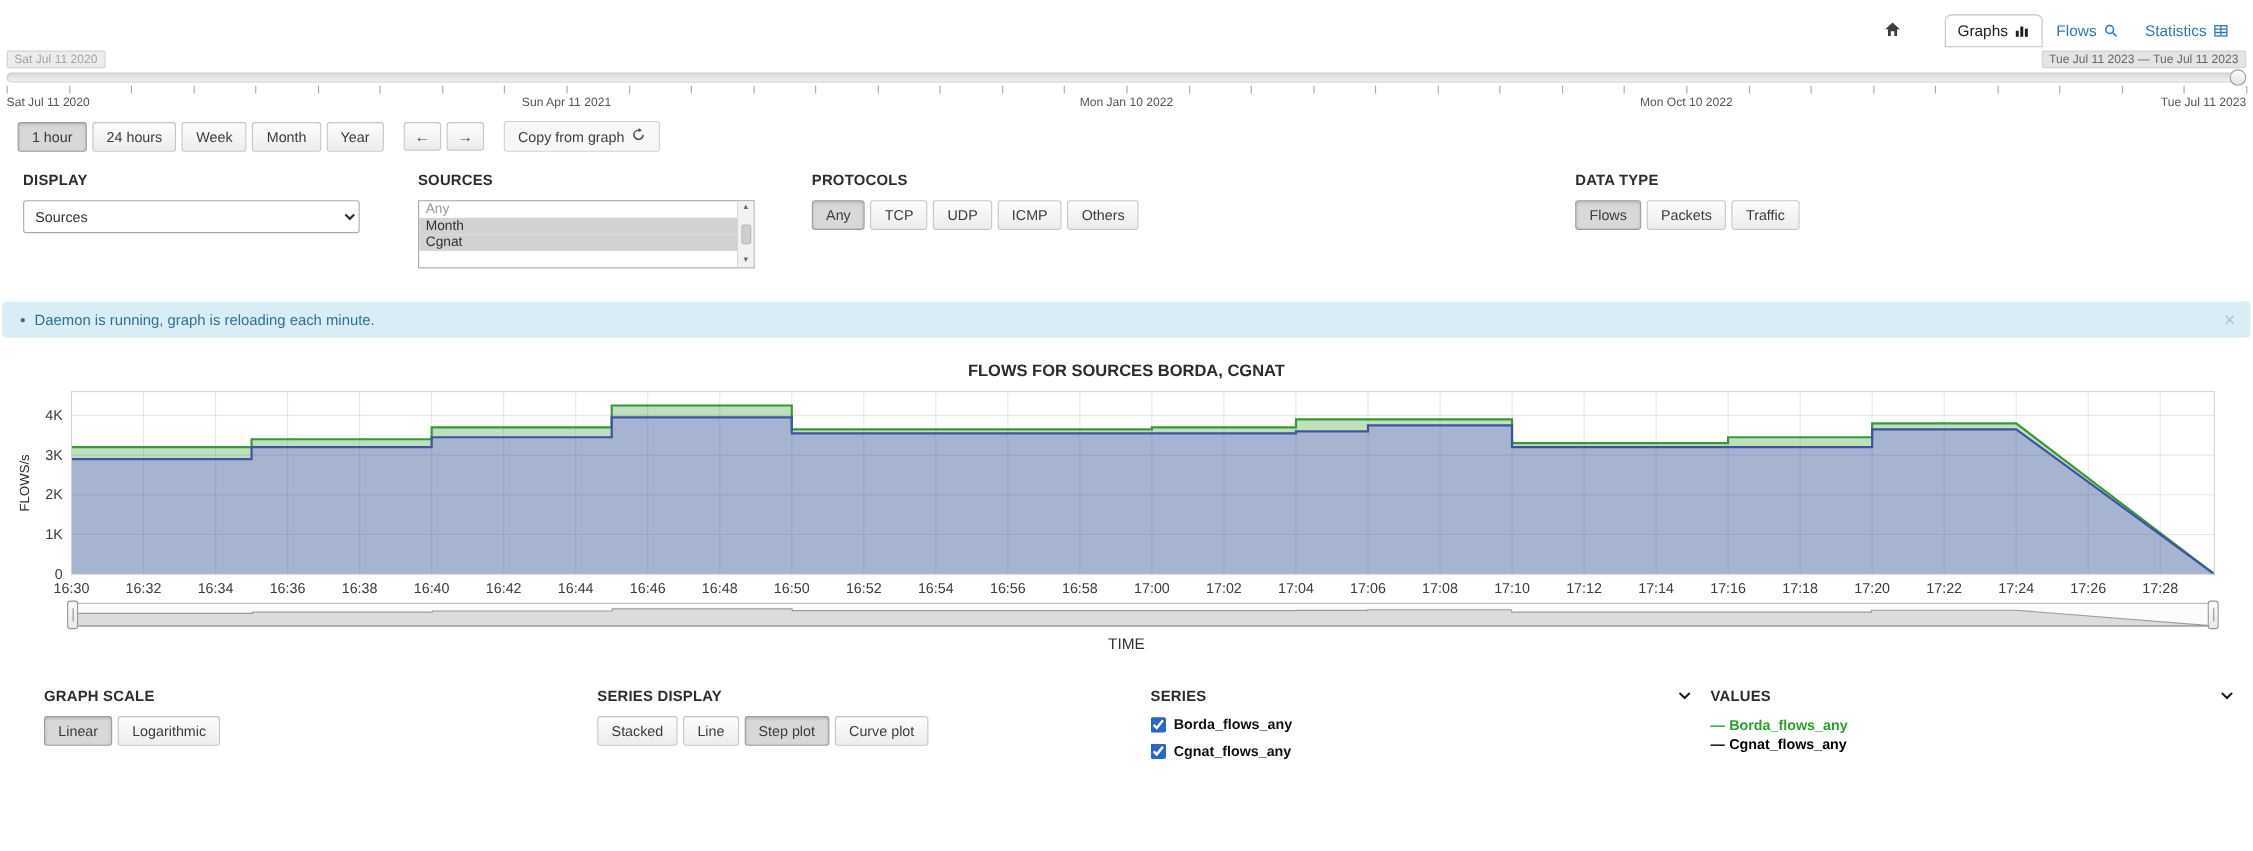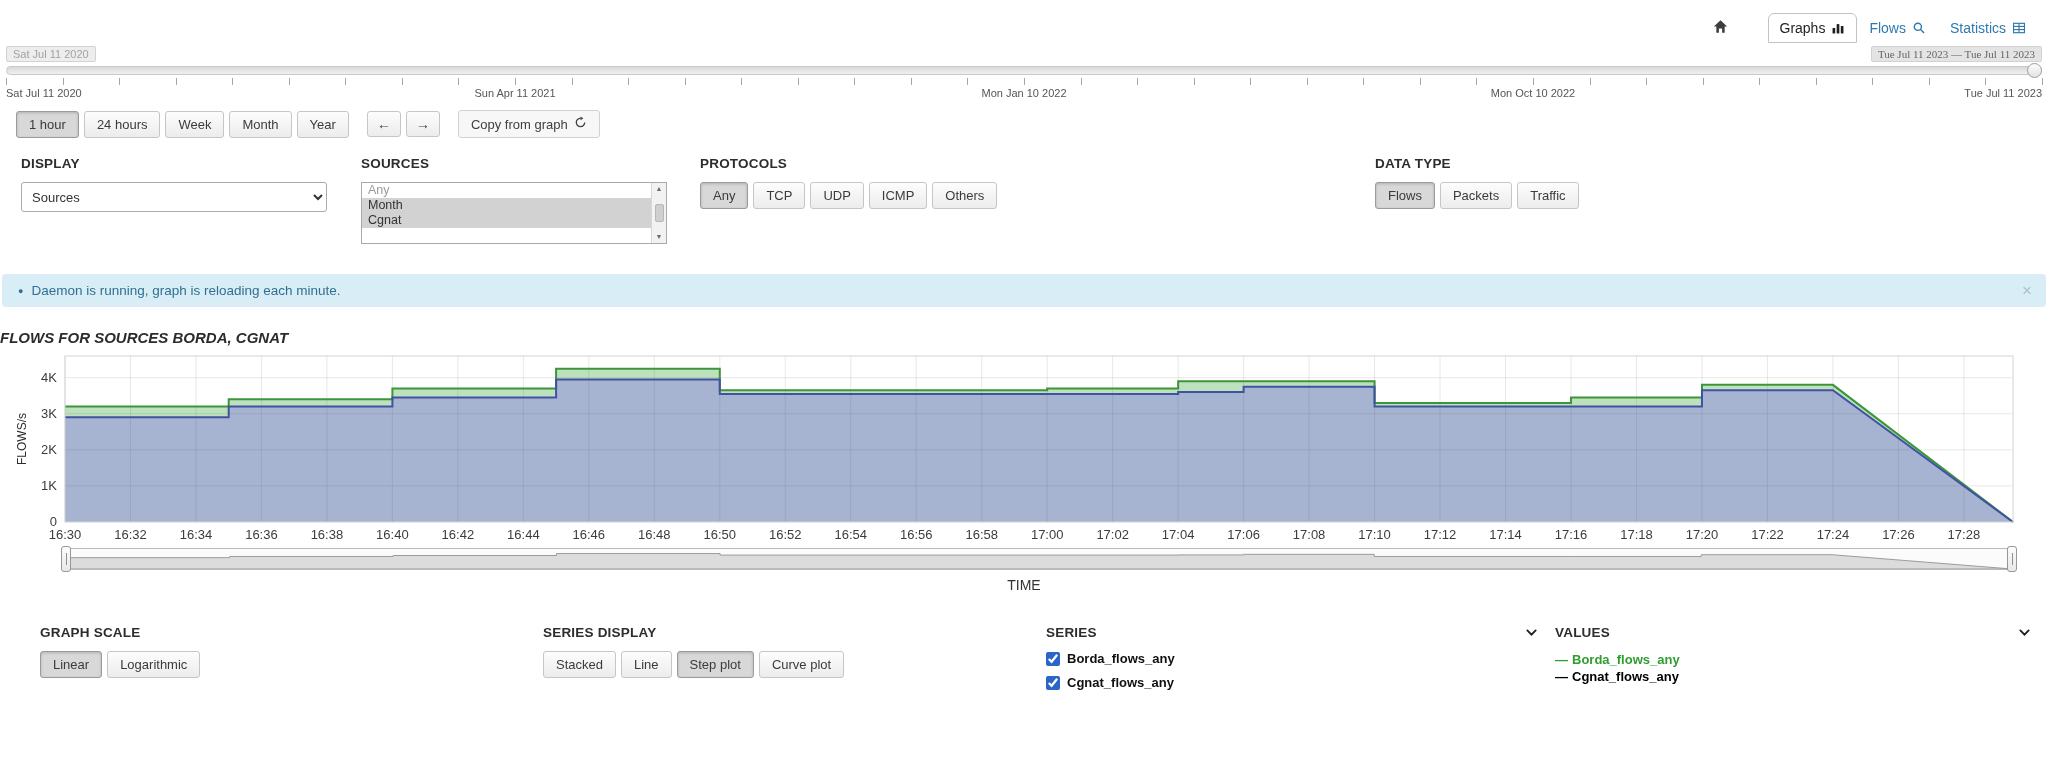--- a/index.html
+++ b/index.html
@@ -11,60 +11,60 @@
   .nav-wrap{position:absolute;top:12px;right:10px;display:flex;align-items:center;gap:2px;}
   .nav-home{color:#3d3d3d;padding:6px 9px;display:flex;align-items:center;cursor:pointer;}
   .nav-tab{display:flex;align-items:center;gap:6px;padding:6px 11px;font-size:14px;color:#2f79b0;text-decoration:none;cursor:pointer;border:1px solid transparent;}
   .nav-tab.active{color:#1e1e1e;border:1px solid #c3c3c3;border-radius:6px 6px 0 0;background:#fff;}
 
   
   .timebar{position:relative;padding:0 6px;}
   .tb-chips{position:relative;height:17px;}
   .chip{position:absolute;top:0;font-size:11px;background:#e4e4e4;border:1px solid #d2d2d2;border-radius:2px;padding:1px 6px;color:#666;white-space:nowrap;}
   .chip.start{left:0;color:#a3a3a3;background:#ededed;}
-  .chip.end{right:0;font-family:Liberation Serif, serif;}
+  .chip.end{right:0;}
   .tb-track{position:relative;height:9px;margin-top:3px;border:1px solid #c9c9c9;border-radius:5px;background:linear-gradient(#d9d9d9,#f0f0f0);}
   .tb-handle{position:absolute;right:-1px;top:-4px;width:15px;height:15px;border-radius:50%;background:linear-gradient(#fdfdfd,#e2e2e2);border:1px solid #9e9e9e;cursor:pointer;}
   .tb-ticks{position:relative;height:9px;margin-top:3px;}
   .tb-tick{position:absolute;top:0;width:1px;height:7px;background:#a6a6a6;}
   .tb-labels{position:relative;height:13px;font-size:11px;color:#555;}
   .tb-label{position:absolute;top:0;transform:translateX(-50%);white-space:nowrap;}
   .tb-label.first{transform:none;}
   .tb-label.last{transform:translateX(-100%);}
 
   
   .toolbar{display:flex;align-items:center;gap:5px;margin:10px 0 0 16px;}
   .btn{font-family:inherit;font-size:13px;color:#3b3b3b;background:linear-gradient(#fdfdfd,#ececec);border:1px solid #c6c6c6;border-radius:3px;padding:5px 12px;cursor:pointer;white-space:nowrap;}
   .btn.active{background:#d8d8d8;border-color:#9b9b9b;box-shadow:inset 0 1px 3px rgba(0,0,0,.18);}
   .btn.arrow{padding:4px 9px;font-weight:bold;font-size:14px;}
   .btn.ghost{color:#404040;display:inline-flex;align-items:center;gap:6px;background:#f7f7f7;border-color:#d2d2d2;}
   .gap{width:8px;}
 
   
-  .filters{display:grid;grid-template-columns:340px 339px 675px 1fr;padding-left:21px;margin-top:18px;}
+  .filters{display:grid;grid-template-columns:340px 339px 675px 1fr;padding-left:21px;margin-top:18px;gap:19px;}
   .fheading{font-size:13.5px;font-weight:bold;color:#2d2d2d;letter-spacing:.2px;}
   .fbody{margin-top:11px;}
   .display-select{width:306px;height:30px;font-family:inherit;font-size:13px;color:#333;border:1px solid #ababab;border-radius:3px;background:#fff;padding:0 6px;}
   .msel{position:relative;width:306px;height:62px;border:1px solid #a9a9a9;background:#fff;overflow:hidden;}
   .opt{padding:0 6px;line-height:15px;font-size:12.5px;cursor:default;}
   .opt.muted{color:#9a9a9a;}
   .opt.sel{background:#d2d2d2;}
   .msel-sb{position:absolute;right:0;top:0;bottom:0;width:15px;background:#f2f2f2;border-left:1px solid #d7d7d7;display:flex;flex-direction:column;align-items:center;justify-content:space-between;padding:2px 0;}
   .sb-arrow{font-size:7px;color:#6b6b6b;line-height:8px;cursor:pointer;}
   .sb-thumb{width:9px;flex:0 0 18px;background:#cfcfcf;border:1px solid #b7b7b7;border-radius:2px;cursor:pointer;}
   .btnrow{display:flex;gap:5px;}
 
   
   .alert{margin:30px 2px 0;background:#d9edf7;color:#31708f;border-radius:4px;padding:9px 16px;display:flex;align-items:center;font-size:13.5px;position:relative;}
   .alert .dot{font-size:9px;margin-right:8px;}
   .alert .dot::before{content:"\25CF";}
   .alert .close{position:absolute;right:14px;top:50%;transform:translateY(-50%);font-size:17px;color:#a3c2d2;cursor:pointer;}
 
   
-  .chart-title{text-align:left;font-weight:bold;font-size:15px;margin-top:22px;color:#2b2b2b;font-style:italic;}
+  .chart-title{text-align:center;font-weight:bold;font-size:15px;margin-top:22px;color:#2b2b2b;}
   #chart-svg{display:block;margin-top:4px;}
   .minimap{position:relative;height:22px;margin:0 35px 0 65px;border:1px solid #b9b9b9;background:#fbfbfb;}
   #mini-svg{display:block;}
   .mini-handle{position:absolute;top:-3px;width:10px;height:26px;background:linear-gradient(#fcfcfc,#e8e8e8);border:1px solid #979797;border-radius:3px;cursor:ew-resize;}
   .mini-handle.left{left:-5px;}
   .mini-handle.right{right:-5px;}
   .mini-handle::after{content:"";position:absolute;left:4px;top:6px;bottom:6px;width:1px;background:#8f8f8f;}
   .time-label{text-align:center;font-size:14px;color:#333;margin-top:7px;}
 
   

